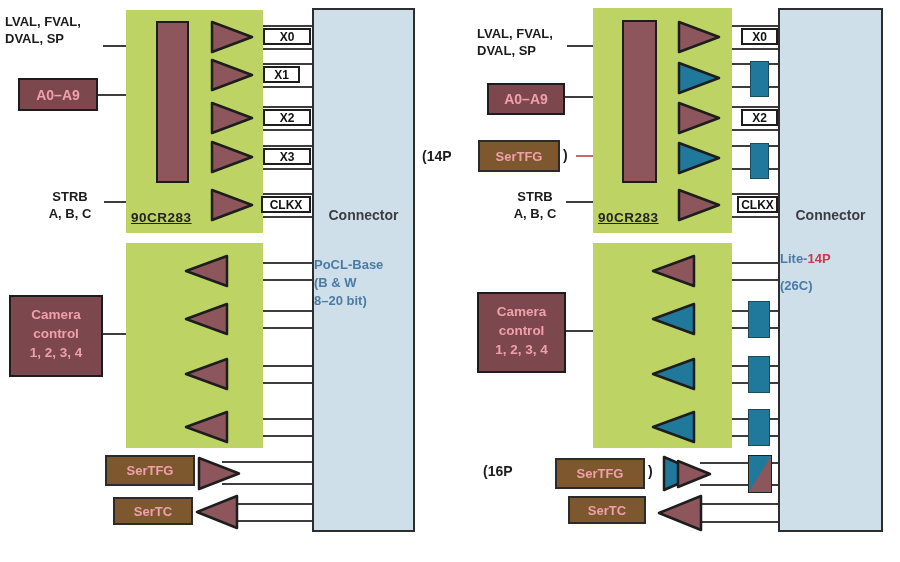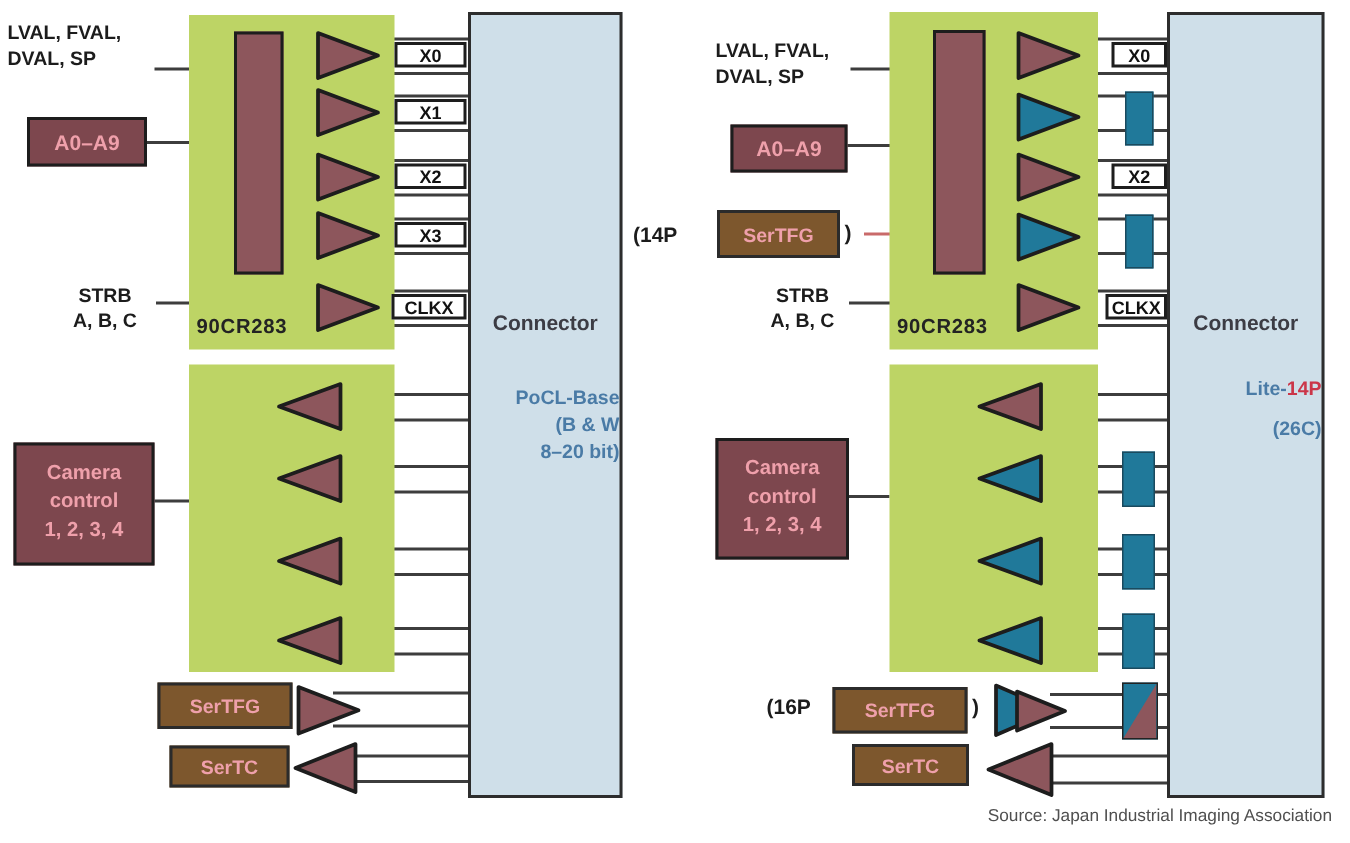--- a/index.html
+++ b/index.html
@@ -14,29 +14,29 @@
   .lbox  { background:#fff; border:2px solid var(--outline,#1d1d1d); font-size:12px; color:#111;
            display:flex; align-items:center; justify-content:center; }
   .mbox  { background:var(--maroon-dark,#7d474e); border:2px solid var(--outline,#1d1d1d);
            color:var(--pink,#efa0ab); text-align:center; display:flex; align-items:center; justify-content:center; }
   .cambox{ background:var(--maroon-dark,#7d474e); border:2px solid var(--outline,#1d1d1d);
            color:var(--pink,#efa0ab); text-align:center; font-size:13.5px; line-height:19px; padding-top:8px; }
   .tbox  { background:var(--brown,#7d572d); border:2px solid #2b2b2b; color:var(--pink,#efa0ab);
            font-size:13px; display:flex; align-items:center; justify-content:center; }
   .conn  { background:var(--connector-fill,#cfdfe9); border:2px solid #2d2d2d; }
   .conn-title { color:#3c3c44; font-size:14px; text-align:center; width:100%; }
-  .conn-type  { color:var(--blue-text,#4a7ba6); font-size:13px; text-align:right; width:100%; line-height:18px; }
+  .conn-type  { color:var(--blue-text,#4a7ba6); font-size:13px; text-align:left; width:100%; line-height:18px; }
   .redtxt { color:var(--red-text,#cb3649); }
   .tealrect { background:var(--teal,#20799a); border:1px solid #1a4a5e; }
   .inlabel { color:#1c1c1c; font-size:13px; line-height:17px; }
   .paren { color:#1c1c1c; font-size:14px; }
   .tri { color:var(--maroon,#8d565c); }
   .tri.teal { color:var(--teal,#20799a); }
   .tri polygon { fill:currentColor; stroke:#1d1d1d; stroke-width:2.5; stroke-linejoin:round; }
-  .chiplabel { font-size:13.5px; color:#232323; letter-spacing:0.5px; }
+  .chiplabel { font-size:13.5px; color:#232323; letter-spacing:0.5px;text-decoration:underline; }
   .split { background:var(--teal,#20799a); border:1px solid #222; }
   .split-red { position:absolute; inset:0; background:var(--maroon,#8d565c);
                clip-path:polygon(100% 0, 100% 100%, 0 100%); }
   .src { font-size:11.5px; color:#4f4f4f; font-weight:400; text-align:right; }
 </style>
 </head>
 <body>
 
 <div class="canvas">
 
@@ -84,21 +84,21 @@
       <polygon points="2,2 42,17 2,32"></polygon>
     </svg>
   <svg class="abs tri" style="left:210px;top:140px" width="44" height="34" viewBox="0 0 44 34">
       <polygon points="2,2 42,17 2,32"></polygon>
     </svg>
   <svg class="abs tri" style="left:210px;top:188px" width="44" height="34" viewBox="0 0 44 34">
       <polygon points="2,2 42,17 2,32"></polygon>
     </svg>
 
   <div class="abs lbox" style="left:263px;top:28px;width:48px;height:17px">X0</div>
-  <div class="abs lbox" style="left:263px;top:66px;width:48px;height:17px">X1</div>
+  <div class="abs lbox" style="left:263px;top:66px;width:37px;height:17px">X1</div>
   <div class="abs lbox" style="left:263px;top:109px;width:48px;height:17px">X2</div>
   <div class="abs lbox" style="left:263px;top:148px;width:48px;height:17px">X3</div>
   <div class="abs lbox" style="left:261px;top:196px;width:50px;height:17px">CLKX</div>
 
   <div class="abs inlabel" style="left:5px;top:13px;width:98px">
     <div>LVAL, FVAL,</div>
     <div>DVAL, SP</div>
   </div>
   <div class="abs mbox" style="left:18px;top:78px;width:80px;height:33px;font-size:14px">A0–A9</div>
   <div class="abs inlabel" style="left:38px;top:188px;width:64px;text-align:center">
@@ -231,21 +231,21 @@
   <div class="abs tealrect" style="left:748px;top:301px;width:22px;height:37px"></div>
   <div class="abs tealrect" style="left:748px;top:356px;width:22px;height:37px"></div>
   <div class="abs tealrect" style="left:748px;top:409px;width:22px;height:37px"></div>
 
   <div class="abs cambox" style="left:477px;top:292px;width:89px;height:81px">
     <div>Camera</div>
     <div>control</div>
     <div>1, 2, 3, 4</div>
   </div>
 
-  <div class="abs paren" style="left:511px;top:463px">(16P</div>
+  <div class="abs paren" style="left:483px;top:463px">(16P</div>
   <div class="abs tbox" style="left:555px;top:458px;width:90px;height:31px">SerTFG</div>
   <div class="abs paren" style="left:648px;top:463px">)</div>
   <svg class="abs tri teal" style="left:662px;top:455px" width="42" height="37" viewBox="0 0 42 37">
       <polygon points="2,2 40,18.5 2,35"></polygon>
     </svg>
   <svg class="abs tri" style="left:676px;top:459px" width="36" height="30" viewBox="0 0 36 30">
       <polygon points="2,2 34,15 2,28"></polygon>
     </svg>
   <div class="abs split" style="left:748px;top:455px;width:24px;height:38px">
     <div class="split-red"></div>
@@ -254,15 +254,14 @@
   <svg class="abs tri" style="left:657px;top:494px" width="46" height="38" viewBox="0 0 46 38">
       <polygon points="44,2 2,19 44,36"></polygon>
     </svg>
 
   <div class="abs conn" style="left:778px;top:8px;width:105px;height:524px">
     <div class="abs conn-title" style="top:197px">Connector</div>
     <div class="abs conn-type" style="top:240px"><span>Lite-</span><span class="redtxt">14P</span></div>
     <div class="abs conn-type" style="top:267px">(26C)</div>
   </div>
 
-  <div class="abs src" style="left:0;top:538px;width:888px">Source: Japan Industrial Imaging Association</div>
 
 </div>
 
 </body></html>

